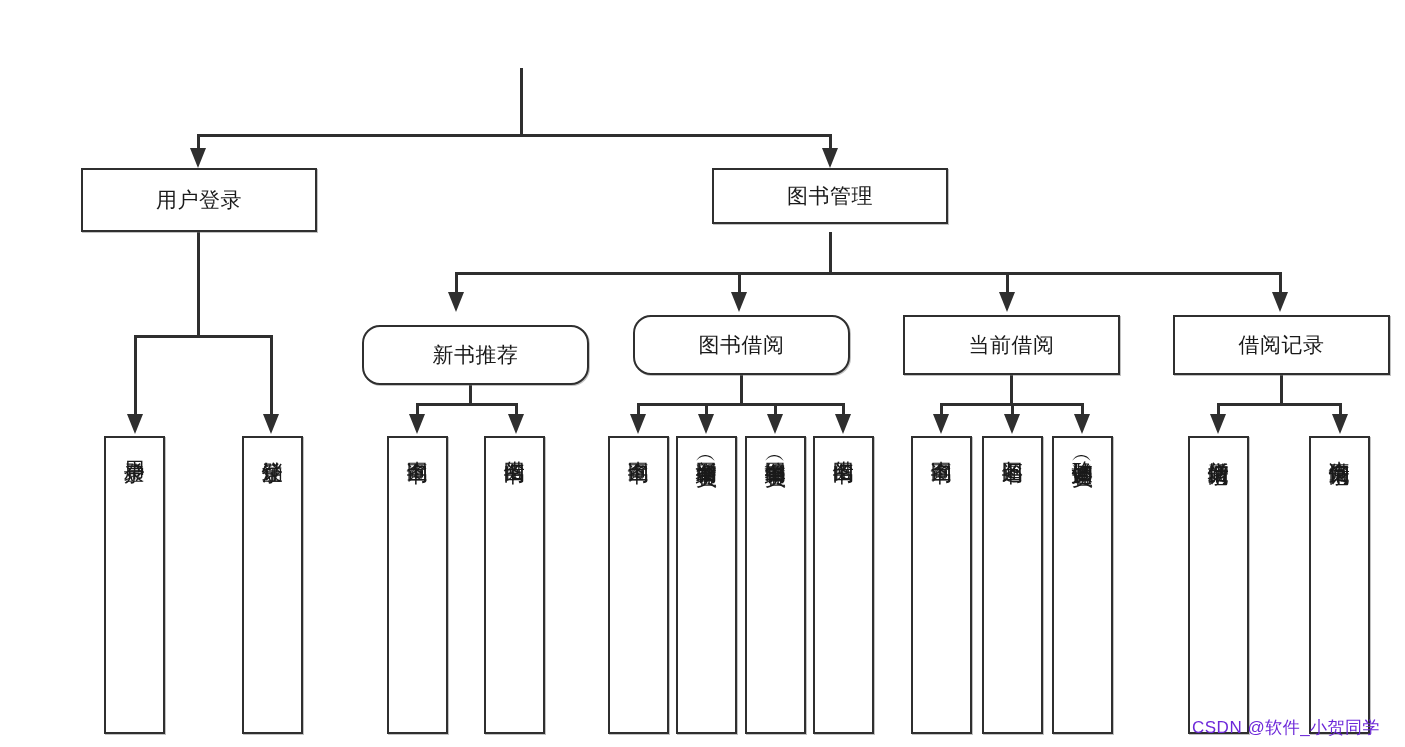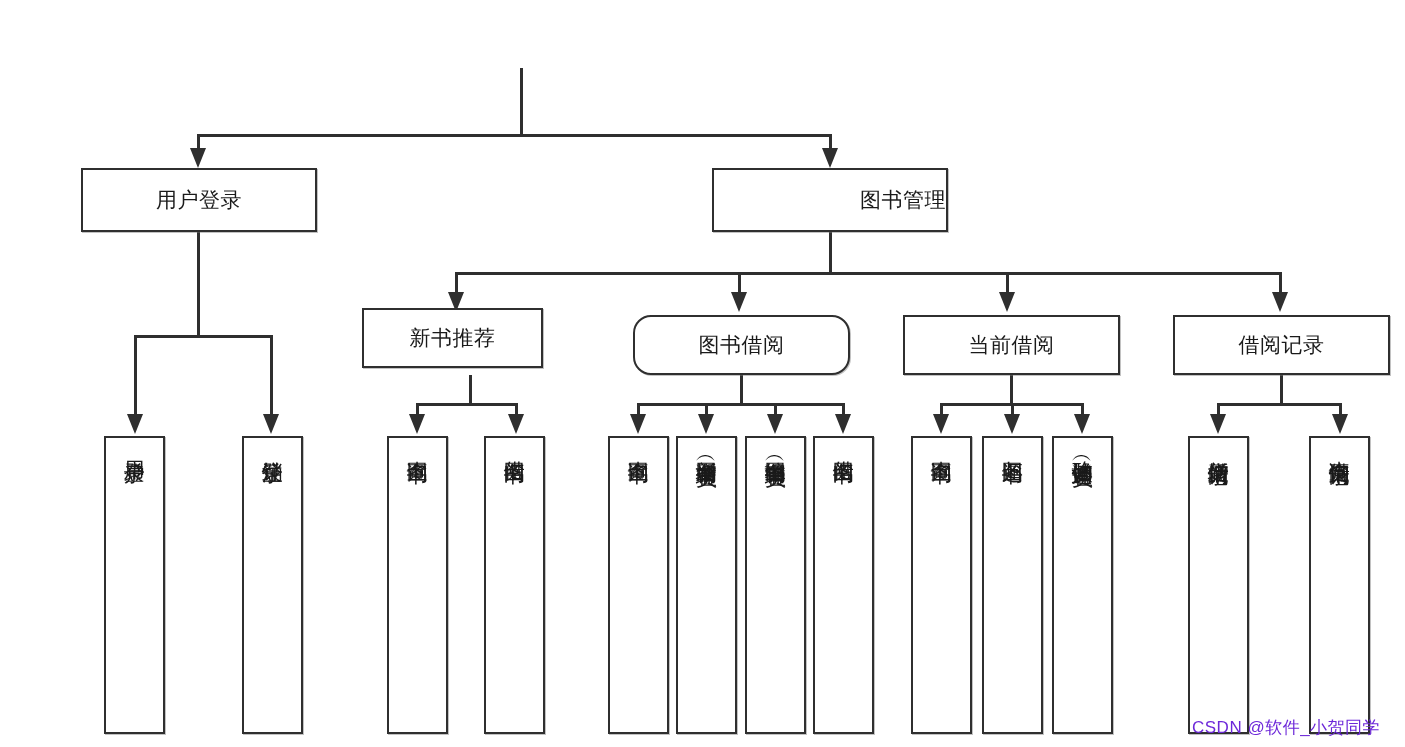--- a/index.html
+++ b/index.html
@@ -142,25 +142,25 @@
   <div class="hline" style="left:1217px; top:403px; width:125px;"></div>
   <div class="vline" style="left:1217px; top:403px; height:13px;"></div>
   <div class="arrow" style="left:1210px; top:414px;"></div>
   <div class="vline" style="left:1339px; top:403px; height:13px;"></div>
   <div class="arrow" style="left:1332px; top:414px;"></div>
 
 
   <div class="node h" style="left:81px; top:168px; width:236px; height:64px;">
     <span class="label">用户登录</span>
   </div>
-  <div class="node h" style="left:712px; top:168px; width:236px; height:64px;justify-content:flex-end;">
+  <div class="node h" style="left:712px; top:168px; width:236px; height:56px;">
     <span class="label">图书管理</span>
   </div>
 
-  <div class="node h" style="left:362px; top:308px; width:181px; height:60px;">
+  <div class="node h" style="left:362px; top:325px; width:227px; height:60px;border-radius:18px;">
     <span class="label">新书推荐</span>
   </div>
   <div class="node h" style="left:633px; top:315px; width:217px; height:60px;border-radius:18px;">
     <span class="label">图书借阅</span>
   </div>
   <div class="node h" style="left:903px; top:315px; width:217px; height:60px;">
     <span class="label">当前借阅</span>
   </div>
   <div class="node h" style="left:1173px; top:315px; width:217px; height:60px;">
     <span class="label">借阅记录</span>

